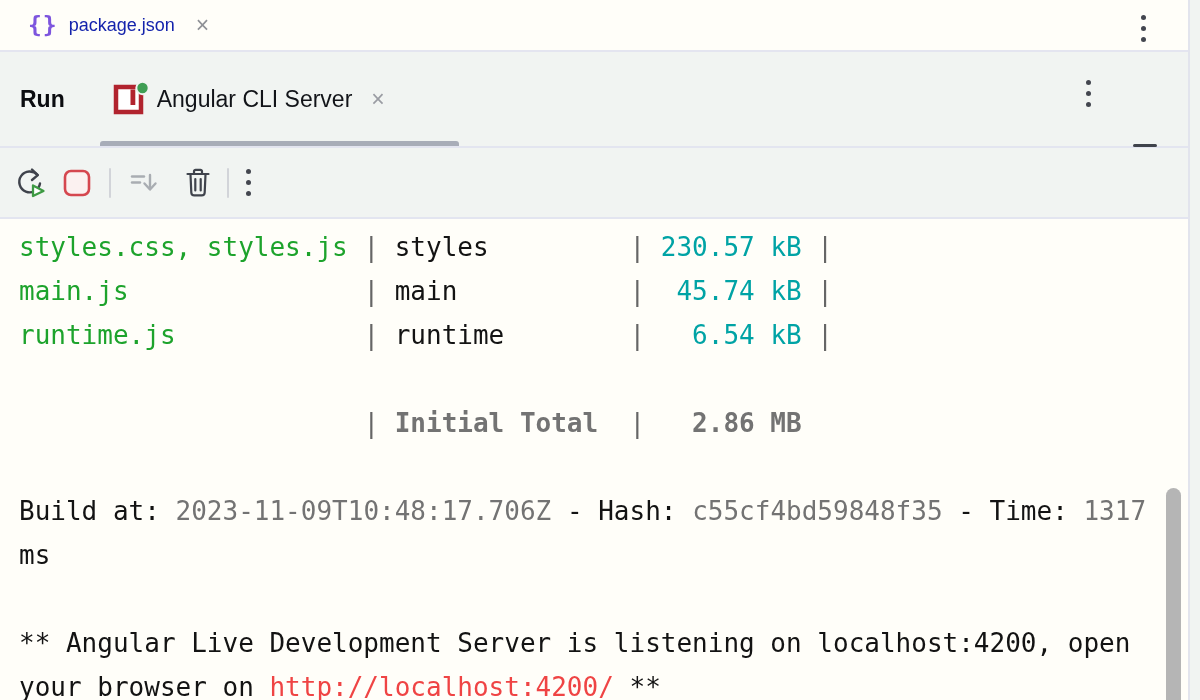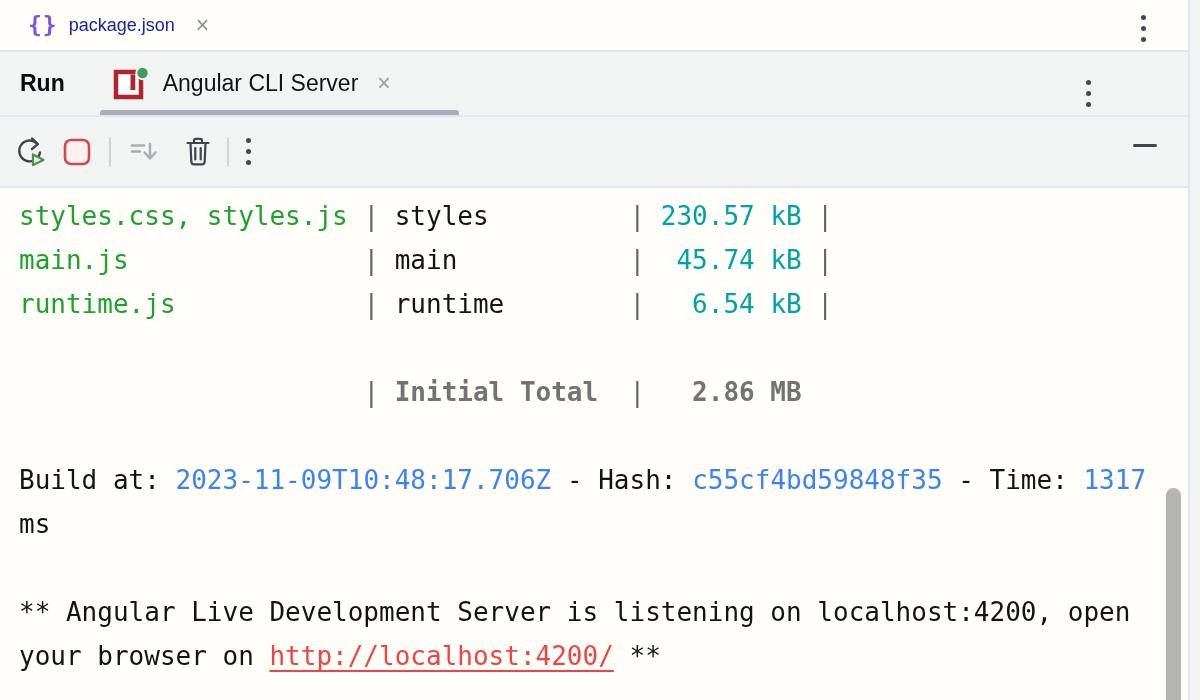--- a/index.html
+++ b/index.html
@@ -19,28 +19,28 @@
   }
   .etab-label{ margin-left:11px; font-size:18px; font-weight:500; color:#1423AC; }
   .etab-close{ margin-left:21px; font-size:23px; color:#8F9196; line-height:1; cursor:pointer; }
   .kebab{ display:flex; flex-direction:column; align-items:center; cursor:pointer; }
   .kebab i{ display:block; width:5px; height:5px; border-radius:50%; background:#43464F; }
   .kebab i + i{ margin-top:6px; }
   .tabbar-kebab{ position:absolute; left:1141px; top:15px; }
 
   
   .run-header{
-    position:relative; height:65px; background:#F1F4F2;
+    position:relative; height:96px; background:#F1F4F2;
     border-bottom:2px solid #E3E5F0;
     display:flex; align-items:center;
   }
   .run-title{ margin-left:20px; font-size:23px; font-weight:700; color:#0B0C10; }
   .rtab{ display:flex; align-items:center; margin-left:46px; cursor:default; }
   .npm-icon{ position:relative; width:40px; height:38px; display:inline-block; }
-  .rtab-label{ margin-left:12px; font-size:23px; color:#121419; }
+  .rtab-label{ margin-left:6px; font-size:23px; color:#121419; }
   .rtab-close{ margin-left:19px; font-size:23px; color:#9A9CA3; line-height:1; cursor:pointer; }
   .rtab-underline{
     position:absolute; left:100px; bottom:0; width:359px; height:5px;
     background:#A8ADB8; border-radius:3px 3px 0 0;
   }
   .rh-kebab{ position:absolute; left:1086px; top:28px; }
   .rh-min{
     position:absolute; left:1133px; top:92px; width:24px; height:3px;
     background:#3F434B; border-radius:2px; cursor:pointer;
   }
@@ -57,21 +57,21 @@
   .console{
     position:relative; height:495px; background:#FFFEF9;
     font-family:"DejaVu Sans Mono", monospace;
     font-size:26px; line-height:44px;
     padding:6px 0 0 19px; white-space:pre;
   }
   .console-line{ height:44px; }
   .sg-plain{ color:#131313; }
   .sg-green{ color:#1DA32C; }
   .sg-teal{ color:#00A3A5; }
-  .sg-muted{ color:#3b82f6; }
+  .sg-muted{ color:#737373; }
   .sg-pipe{ color:#666666; }
   .sg-bold{ color:#737373; font-weight:bold; }
   .sg-link{ color:#ef4444; text-decoration:underline; text-underline-offset:5px; cursor:pointer; }
 
   
   .right-strip{
     position:absolute; top:0; bottom:0; left:1188px; width:12px;
     background:#F1F4F2; border-left:2px solid #E2E4ED; z-index:5;
   }
   .scroll-thumb{

